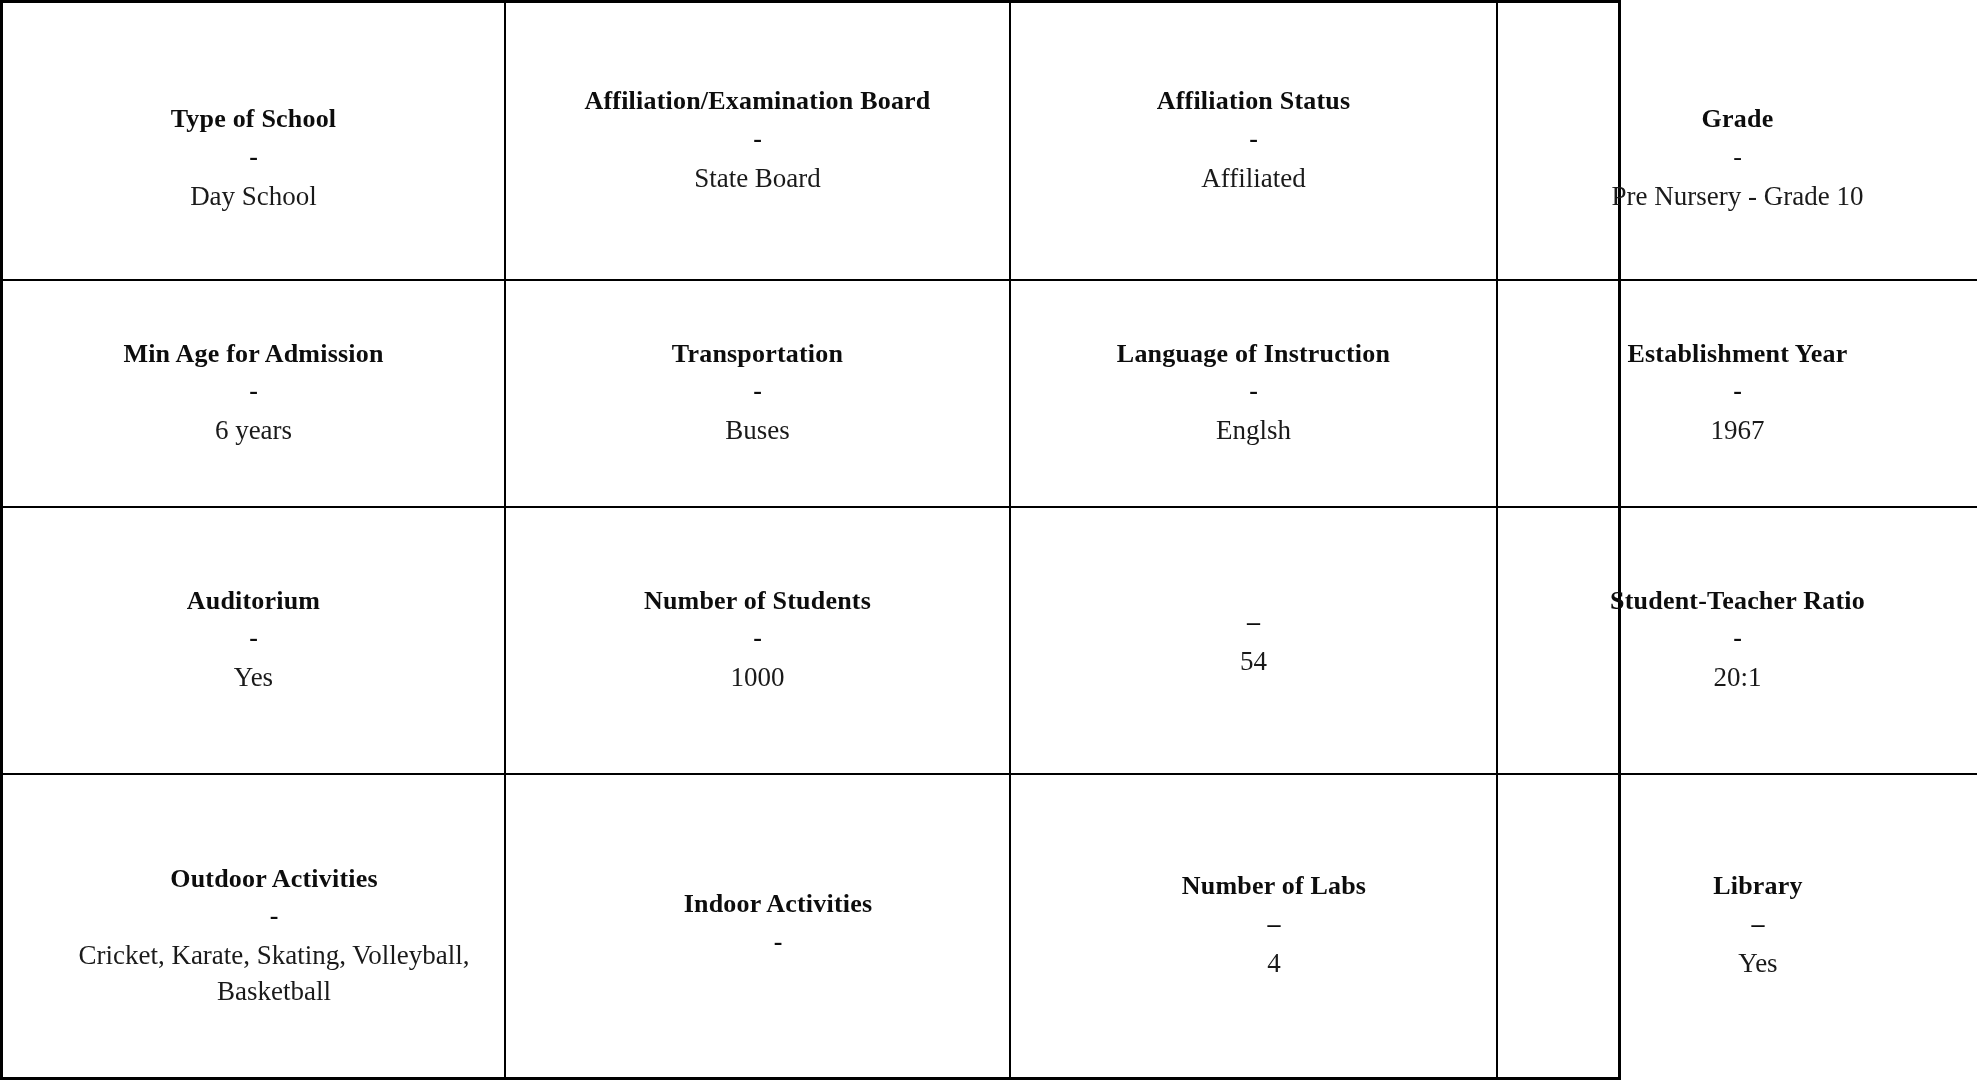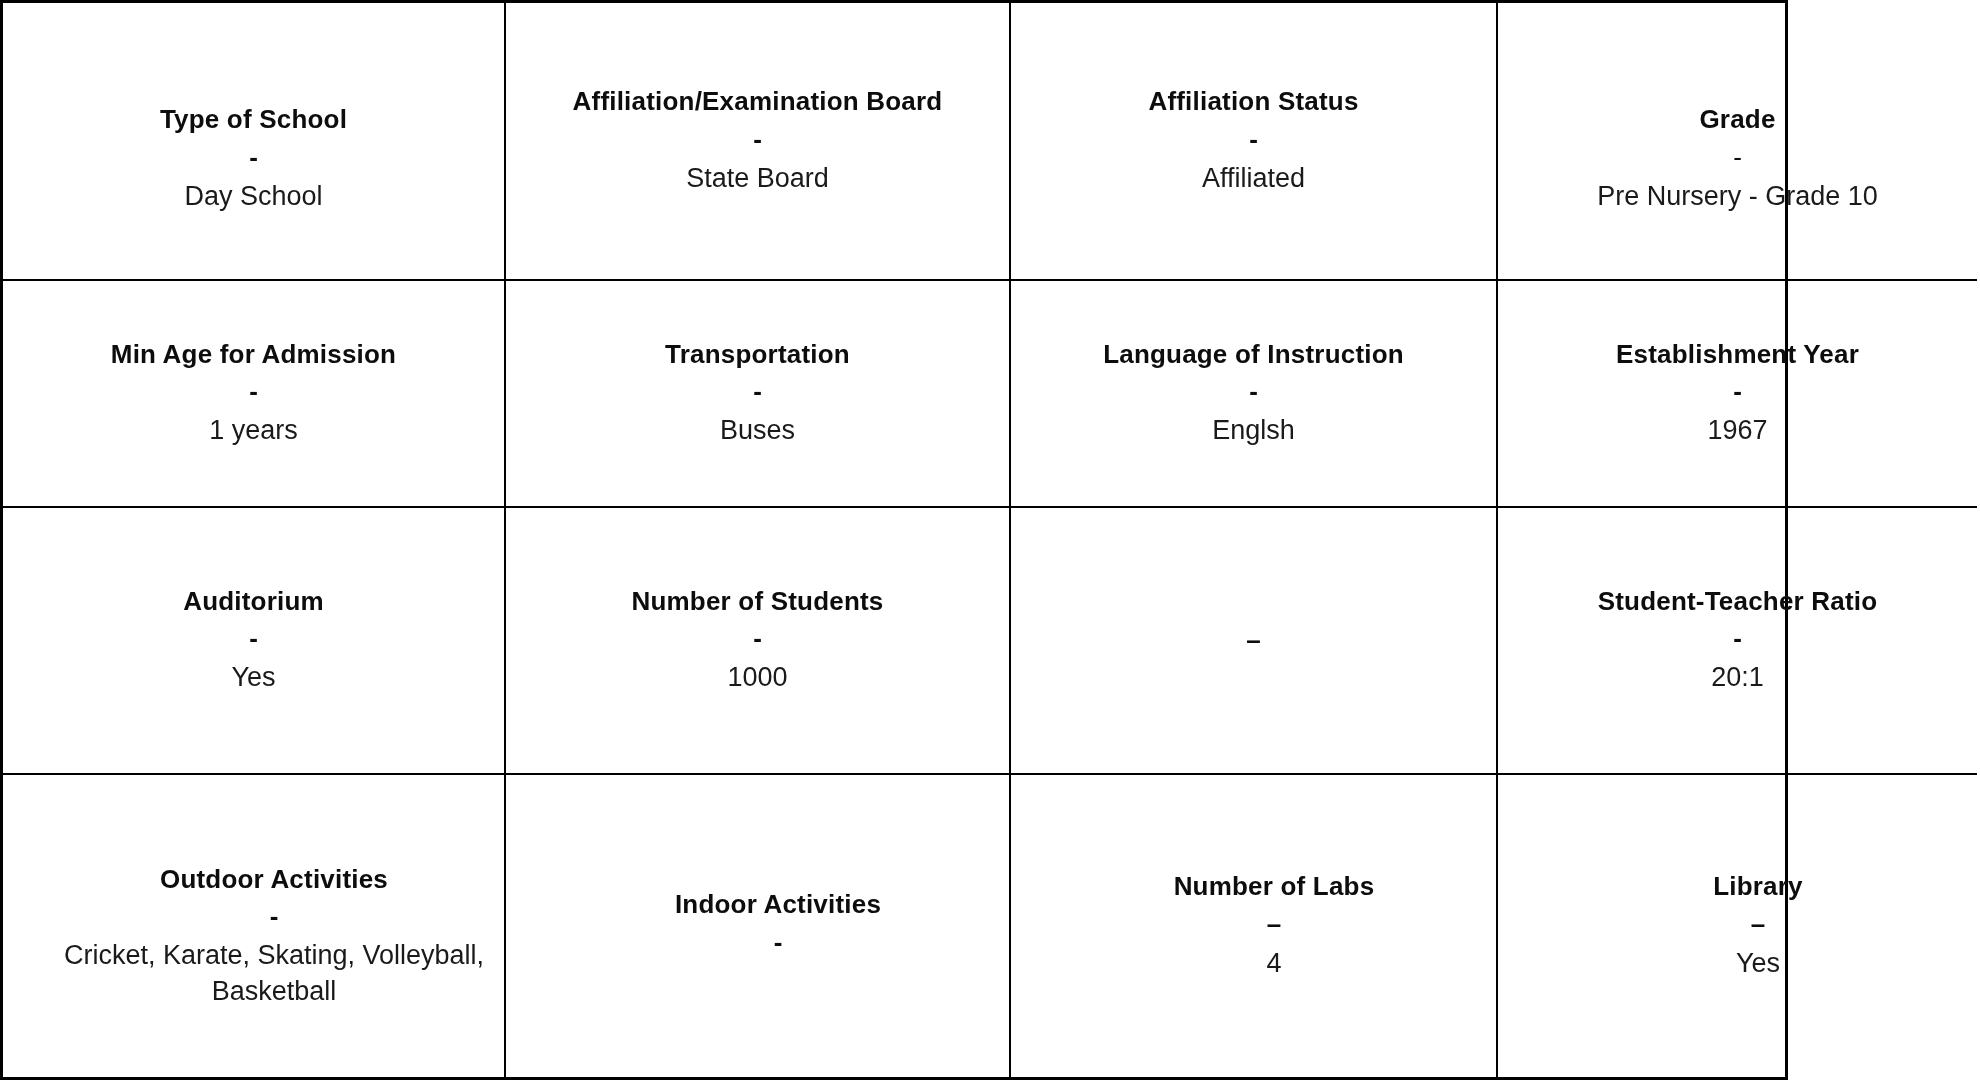--- a/index.html
+++ b/index.html
@@ -2,24 +2,24 @@
 <html><head>
 <meta charset="utf-8">
 <style>
   html, body {
     margin: 0;
     padding: 0;
     background: #ffffff;
   }
   .page {
     position: relative;
-    width: 1788px;
+    width: 1621px;
     height: 1080px;
     background: #ffffff;
-    font-family: Liberation Sans, sans-serif;
+    font-family: Liberation Serif, serif;
     color: #111111;
   }
   .grid {
     position: absolute;
     inset: 0;
     display: grid;
     grid-template-columns: 503px 505px 487px 479px;
     grid-template-rows: 278px 227px 267px 302px;
     border: 3px solid #000000;
     box-sizing: border-box;
@@ -96,21 +96,21 @@
         <div class="title">Grade</div>
         <div class="sep sep-regular">-</div>
         <div class="value">Pre Nursery - Grade 10</div>
       </div>
     </div>
 
     <div class="cell">
       <div class="cbody">
         <div class="title">Min Age for Admission</div>
         <div class="sep">-</div>
-        <div class="value">1 years</div>
+        <div class="value">6 years</div>
       </div>
     </div>
     <div class="cell">
       <div class="cbody">
         <div class="title">Transportation</div>
         <div class="sep">-</div>
         <div class="value">Buses</div>
       </div>
     </div>
     <div class="cell">
@@ -138,20 +138,21 @@
     <div class="cell">
       <div class="cbody">
         <div class="title">Number of Students</div>
         <div class="sep">-</div>
         <div class="value">1000</div>
       </div>
     </div>
     <div class="cell">
       <div class="cbody">
         <div class="sep">–</div>
+        <div class="value">54</div>
       </div>
     </div>
     <div class="cell last-col">
       <div class="cbody">
         <div class="title">Student-Teacher Ratio</div>
         <div class="sep">-</div>
         <div class="value">20:1</div>
       </div>
     </div>
 

